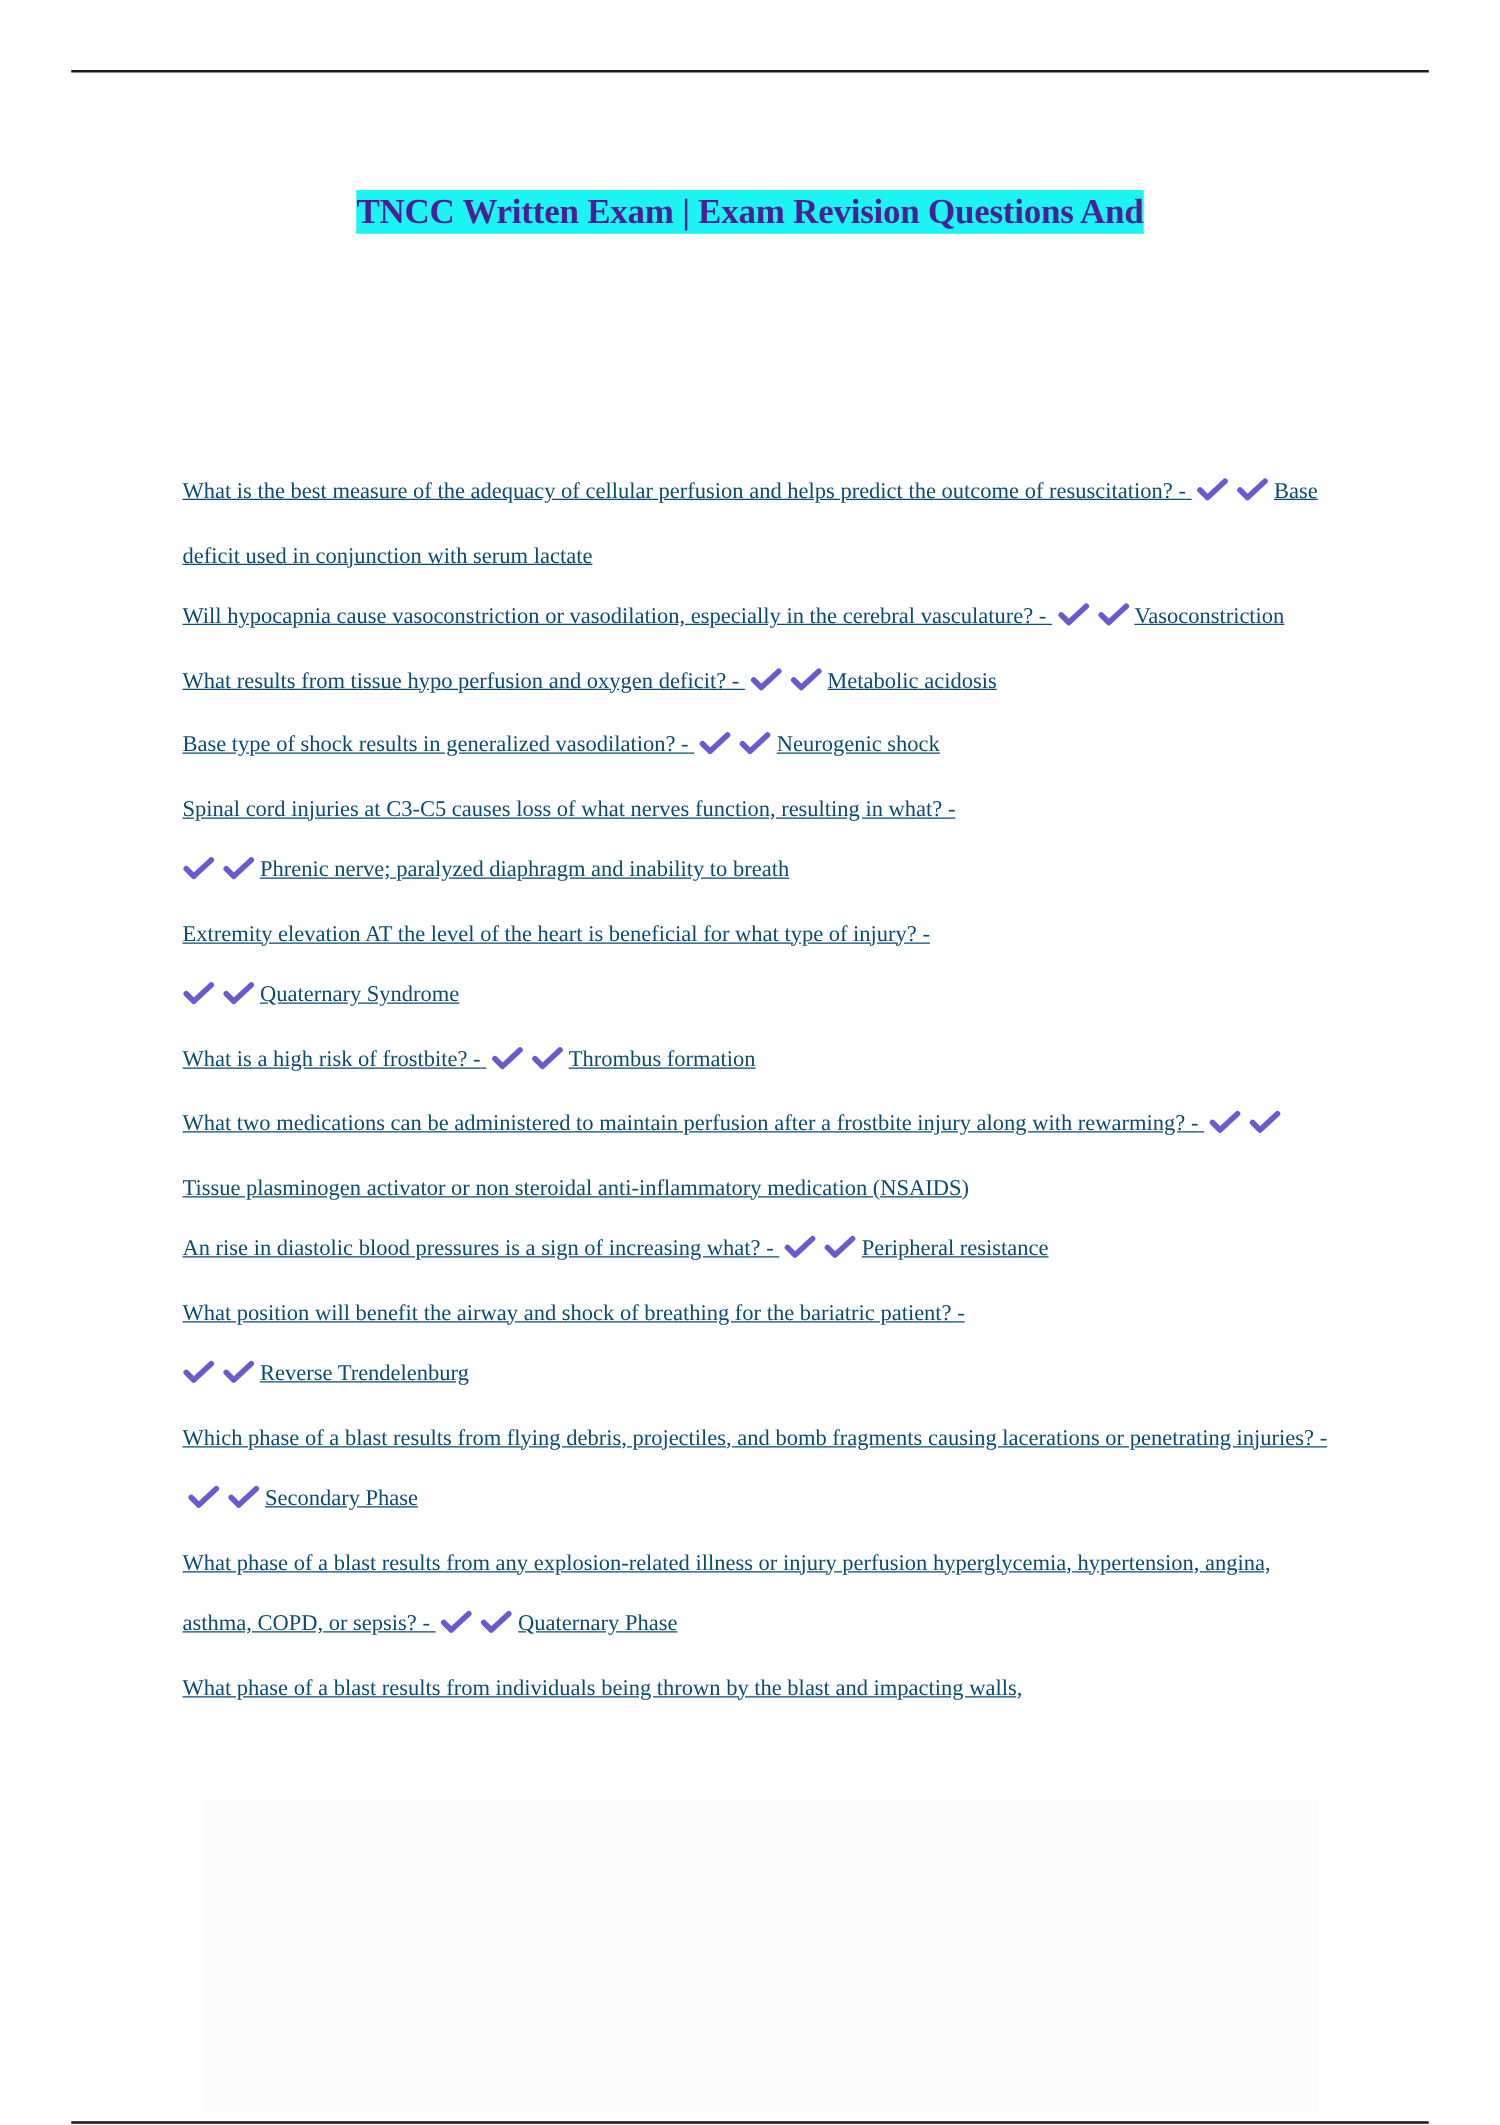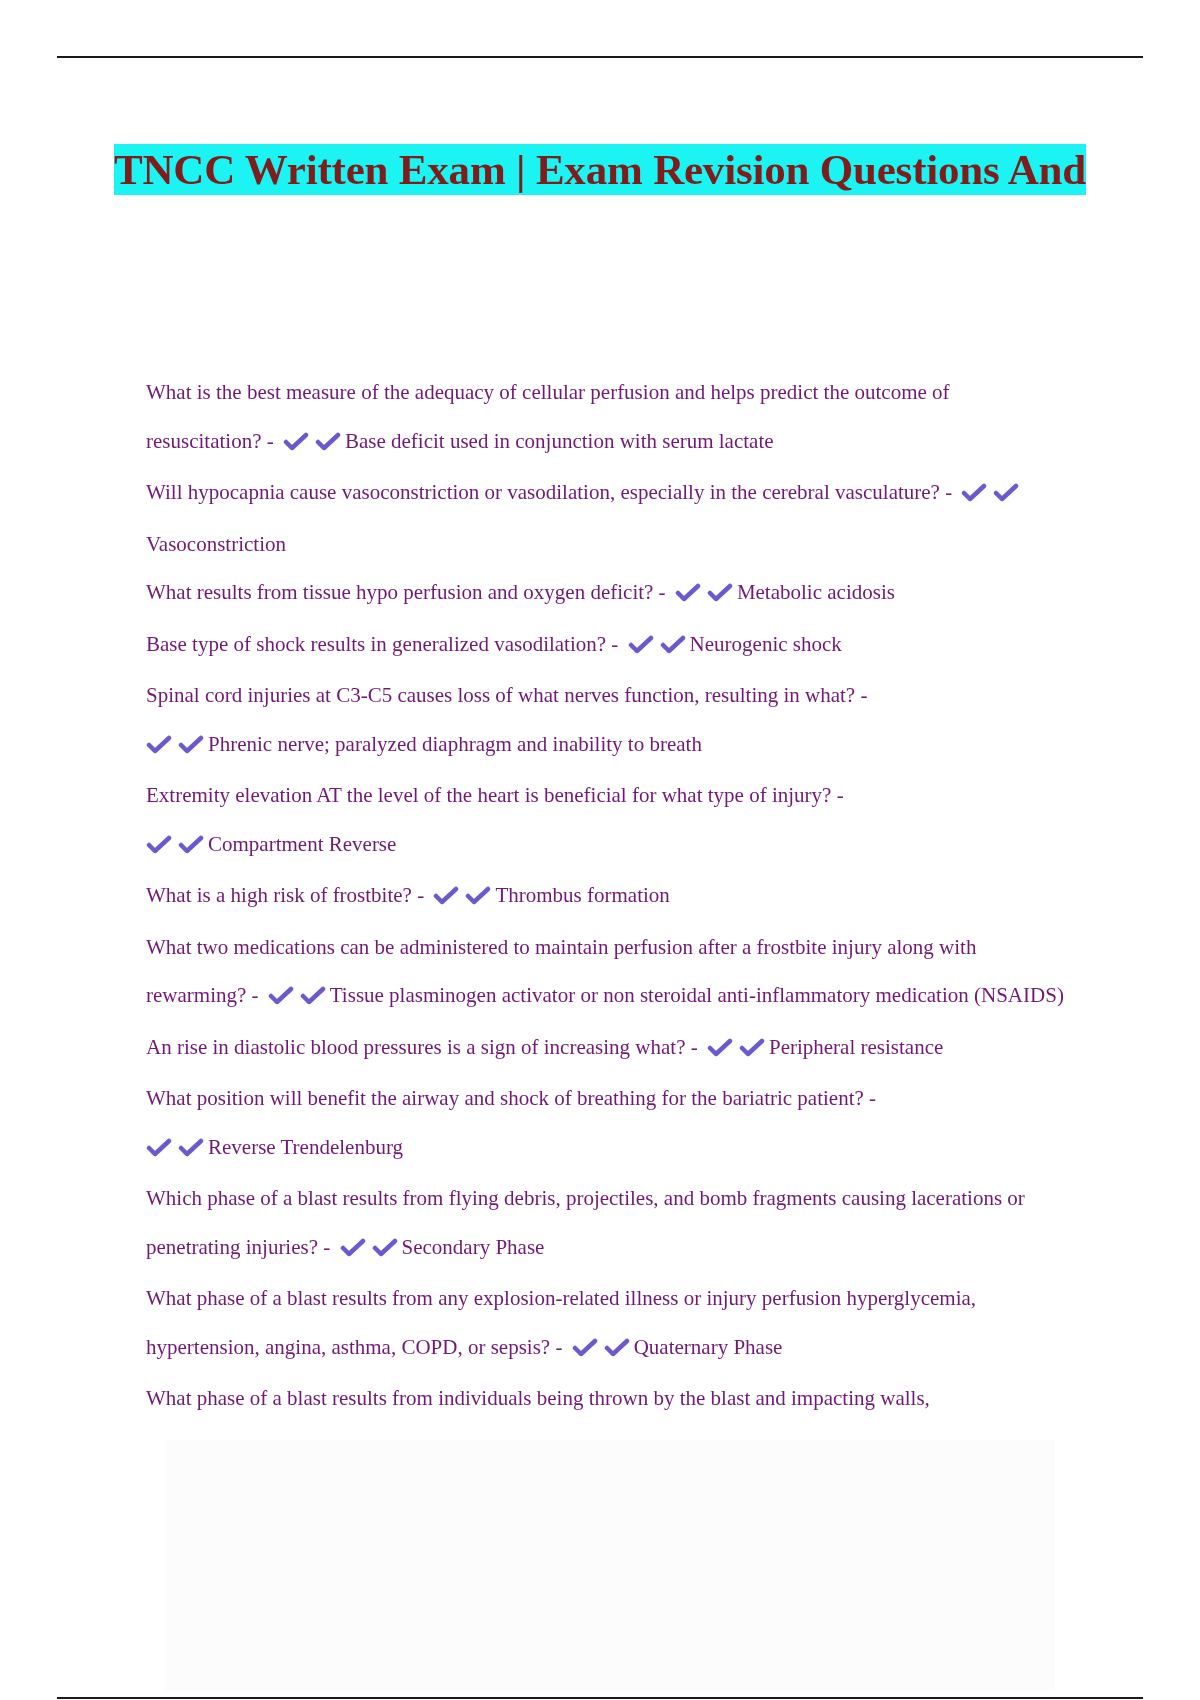--- a/index.html
+++ b/index.html
@@ -29,37 +29,38 @@
       position: absolute;
       top: 144px;
       left: 0;
       width: 1200px;
       text-align: center;
       line-height: 51px;
     }
     .title {
       font-family: "Liberation Serif", "DejaVu Serif", serif;
       font-weight: bold;
-      font-size: 43px;
-      color: #7f1d1d;
+      font-size: 28px;
+      color: #4c1d95;
       background: #1cf3f3;
       padding: 2px 0 2px 0;
       -webkit-box-decoration-break: clone;
       box-decoration-break: clone;
       letter-spacing: -0.2px;
     }
 
     .content {
       position: absolute;
       top: 368px;
       left: 146px;
       width: 920px;
-      font-size: 21px;
+      font-size: 18px;
       line-height: 48.5px;
-      color: #701a75;
+      color: #0c4a6e;
+      text-decoration: underline;
     }
     .qa {
       margin: 0;
       padding: 0;
     }
     .checks {
       display: inline-block;
       vertical-align: -3px;
       margin: 0 2px 0 4px;
       white-space: nowrap;
@@ -131,21 +132,21 @@
           </svg></span><span class="check"><svg width="26" height="20" viewBox="0 0 26 20">
             <path d="M3 11 L9 17 L23 4" fill="none" stroke="#6a5acd" stroke-width="4.5" stroke-linecap="round" stroke-linejoin="round"></path>
           </svg></span></span><span>Phrenic nerve; paralyzed diaphragm and inability to breath</span>
   </p>
   <p class="qa">
     <span>Extremity elevation AT the level of the heart is beneficial for what type of injury? -</span><br>
     <span class="checks" style="margin-left:0"><span class="check"><svg width="26" height="20" viewBox="0 0 26 20">
             <path d="M3 11 L9 17 L23 4" fill="none" stroke="#6a5acd" stroke-width="4.5" stroke-linecap="round" stroke-linejoin="round"></path>
           </svg></span><span class="check"><svg width="26" height="20" viewBox="0 0 26 20">
             <path d="M3 11 L9 17 L23 4" fill="none" stroke="#6a5acd" stroke-width="4.5" stroke-linecap="round" stroke-linejoin="round"></path>
-          </svg></span></span><span>Compartment Reverse</span>
+          </svg></span></span><span>Quaternary Syndrome</span>
   </p>
   <p class="qa">
     <span>What is a high risk of frostbite? -</span>
     <span class="checks"><span class="check"><svg width="26" height="20" viewBox="0 0 26 20">
             <path d="M3 11 L9 17 L23 4" fill="none" stroke="#6a5acd" stroke-width="4.5" stroke-linecap="round" stroke-linejoin="round"></path>
           </svg></span><span class="check"><svg width="26" height="20" viewBox="0 0 26 20">
             <path d="M3 11 L9 17 L23 4" fill="none" stroke="#6a5acd" stroke-width="4.5" stroke-linecap="round" stroke-linejoin="round"></path>
           </svg></span></span><span>Thrombus formation</span>
   </p>
   <p class="qa">

